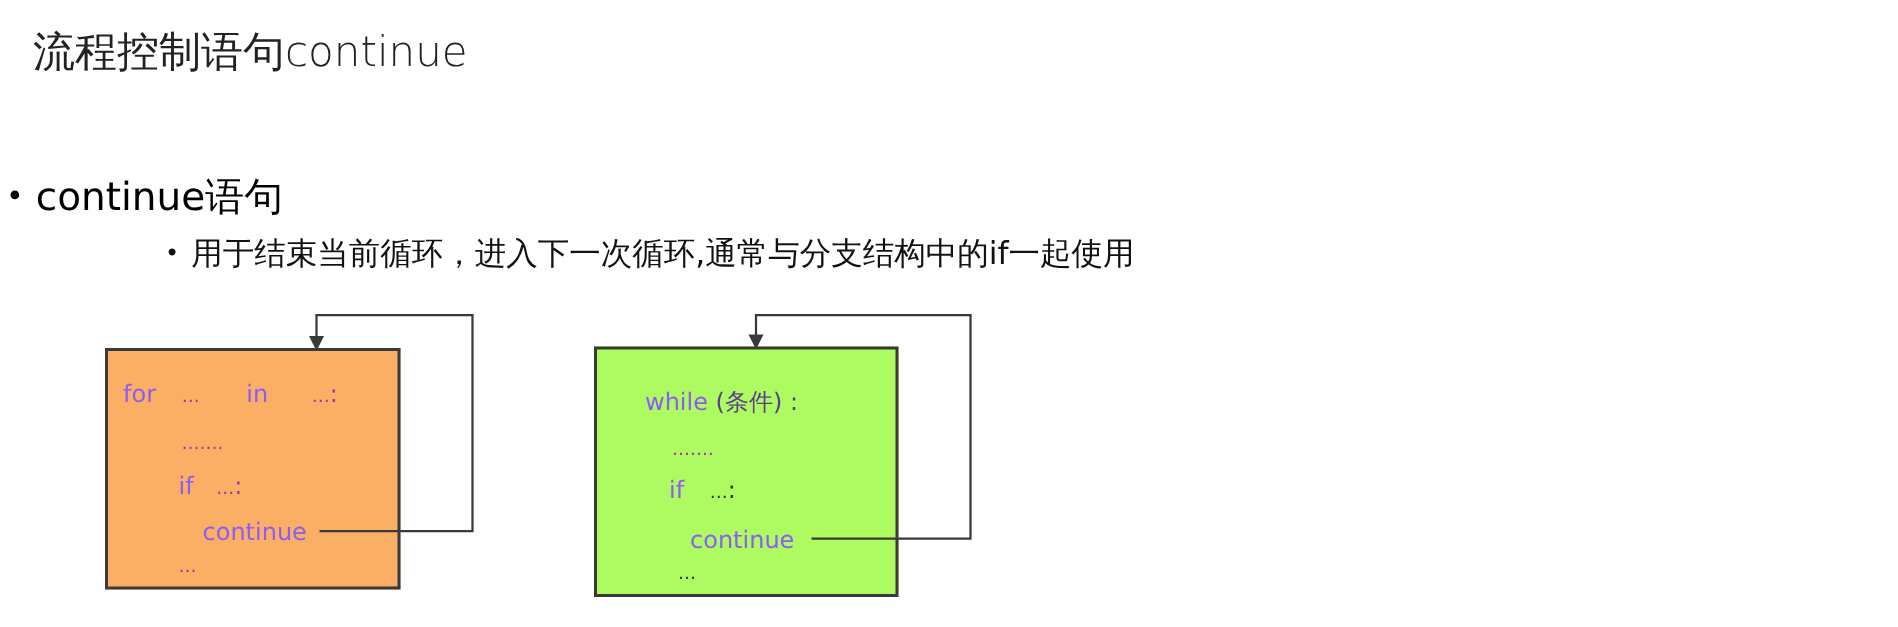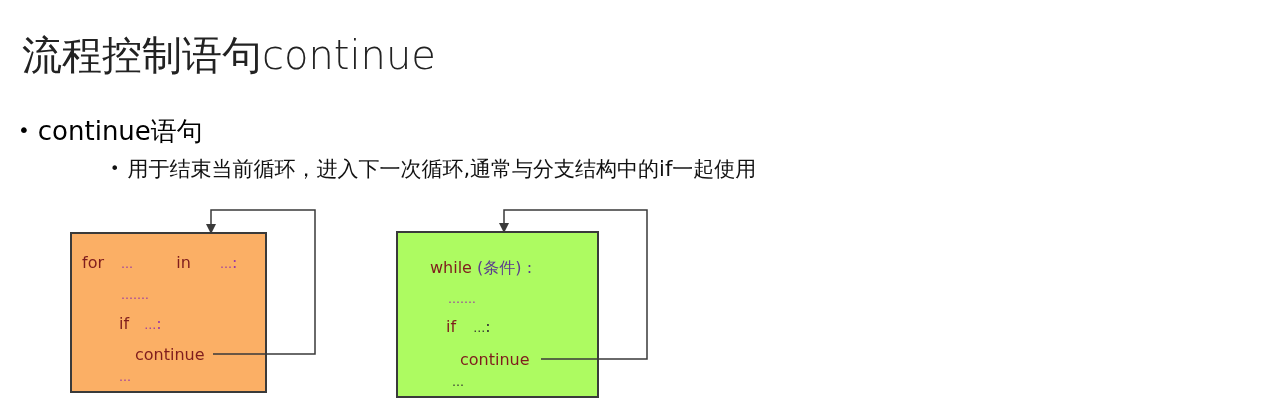--- a/index.html
+++ b/index.html
@@ -1,30 +1,30 @@
 <!DOCTYPE html>
 <html><head>
 <meta charset="utf-8">
 <style>
   html, body { margin: 0; padding: 0; background: #ffffff; }
   body { width: 1265px; height: 418px; position: relative; overflow: hidden;
          font-family: "DejaVu Sans", "Liberation Sans", sans-serif; color: #111; }
-  .title { position: absolute; left: 22px; top: 28px; font-size: 40px; font-weight: 300;
+  .title { position: absolute; left: 22px; top: 16px; font-size: 28px; font-weight: 300;
            color: #222; letter-spacing: 0px; white-space: nowrap; }
-  .bullet1 { position: absolute; left: 18px; top: 114px; font-size: 26px; color: #000;
+  .bullet1 { position: absolute; left: 4px; top: 114px; font-size: 26px; color: #000;
              white-space: nowrap; }
   .bullet1 .dot { font-size: 20px; margin-right: 8px; position: relative; top: -3px; }
   .bullet2 { position: absolute; left: 62px; top: 155px; font-size: 21px; color: #111;
              white-space: nowrap; margin-left: 48px; }
   .bullet2 .dot { font-size: 16px; margin-right: 8px; position: relative; top: -2px; }
   .box { position: absolute; border: 2px solid #3a3a3a; box-sizing: border-box; }
   .box-for { left: 70px; top: 232px; width: 197px; height: 161px; background: #fbaf65; }
   .box-while { left: 396px; top: 231px; width: 203px; height: 167px; background: #adfb61; }
   .code { position: absolute; font-size: 16px; white-space: nowrap; }
-  .kw { color: #7f1d1d; text-align: center; }
+  .kw { color: #8b5cf6; text-align: center; }
   .ph { color: #9b3aa3; font-size: 12px; }
   .cond { color: #5b3d8f; }
   .colon { color: #9b3aa3; }
   svg.arrows { position: absolute; left: 0; top: 0; }
 </style>
 </head>
 <body>
 
 <div class="title">流程控制语句continue</div>
 
@@ -33,21 +33,21 @@
 </div>
 
 <div class="bullet2">
   <span class="dot">•</span><span>用于结束当前循环，进入下一次循环,通常与分支结构中的if一起使用</span>
 </div>
 
 <div class="box box-for"></div>
 <div class="code" style="left:82px; top:253px;">
   <span class="kw">for</span>
   <span class="ph" style="margin-left:12px;">…</span>
-  <span class="kw" style="margin-left:38px;">in</span>
+  <span class="kw" style="margin-left:26px;">in</span>
   <span class="ph" style="margin-left:24px;">…</span><span class="colon">:</span>
 </div>
 <div class="code ph" style="left:121px; top:288px;">…….</div>
 <div class="code" style="left:119px; top:314px;">
   <span class="kw">if</span>
   <span class="ph" style="margin-left:10px;">…</span><span class="colon">:</span>
 </div>
 <div class="code kw" style="left:135px; top:345px;">continue</div>
 <div class="code ph" style="left:119px; top:370px;">…</div>
 

